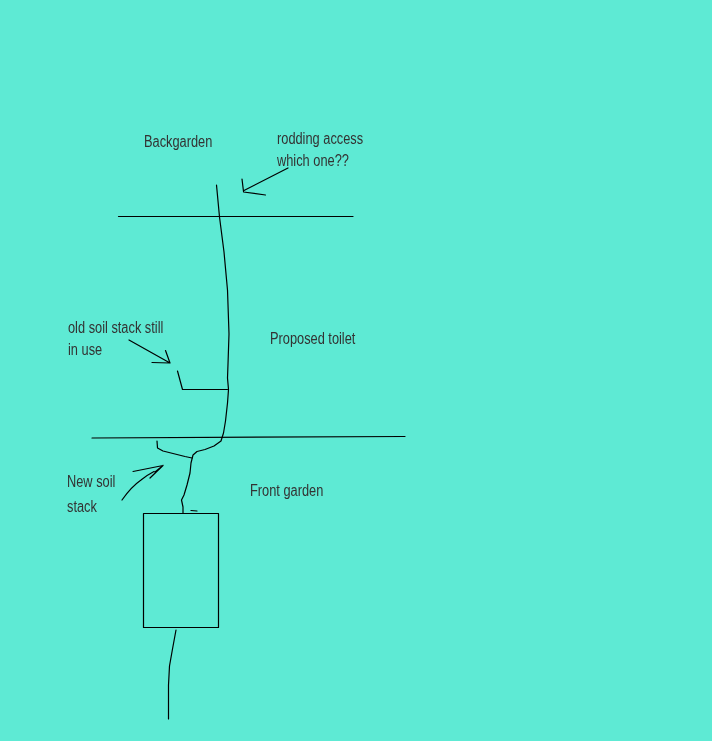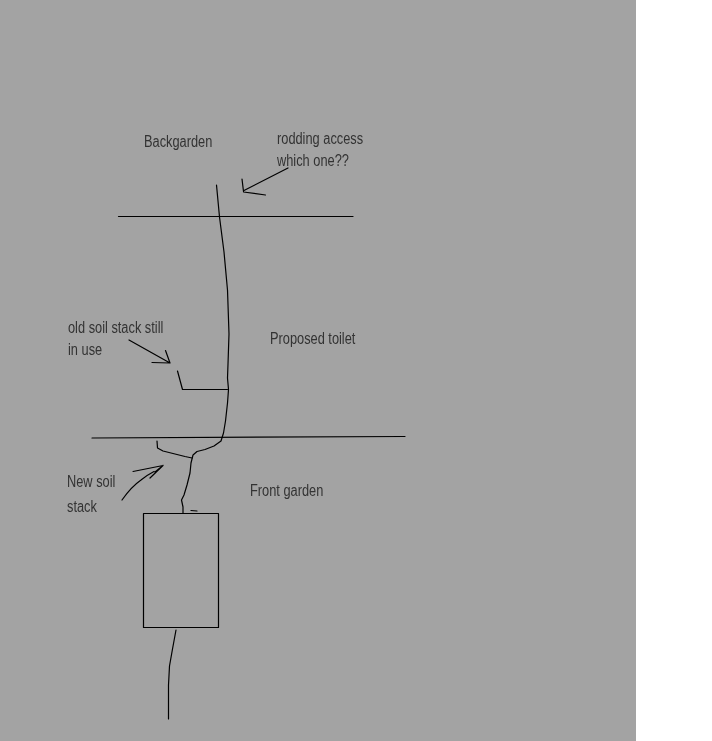--- a/index.html
+++ b/index.html
@@ -2,23 +2,23 @@
 <html><head>
 <meta charset="utf-8">
 <style>
   html, body {
     margin: 0;
     padding: 0;
     background: #ffffff;
   }
   .canvas {
     position: relative;
-    width: 636px;
+    width: 712px;
     height: 741px;
-    background: #a3a3a3;
+    background: #5eead4;
     overflow: hidden;
     font-family: "Liberation Sans", sans-serif;
   }
   .sketch-svg {
     position: absolute;
     left: 0;
     top: 0;
     width: 712px;
     height: 741px;
   }

